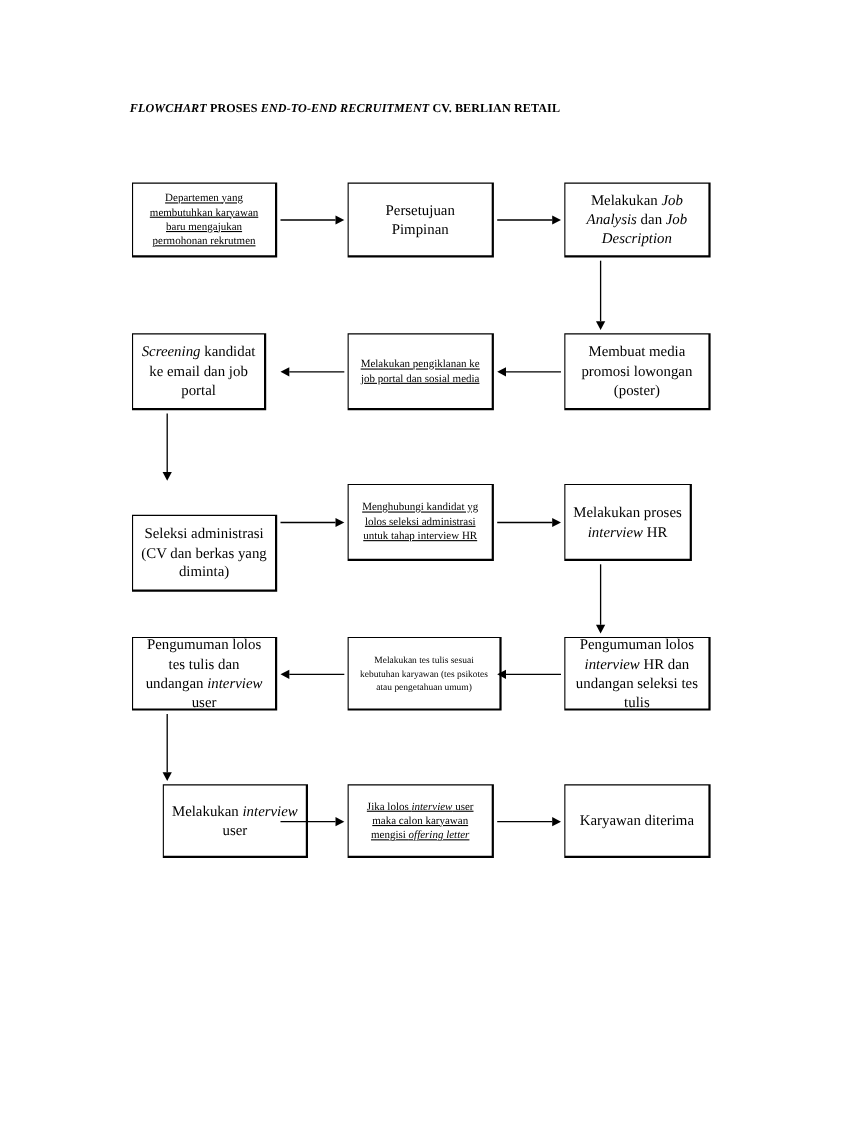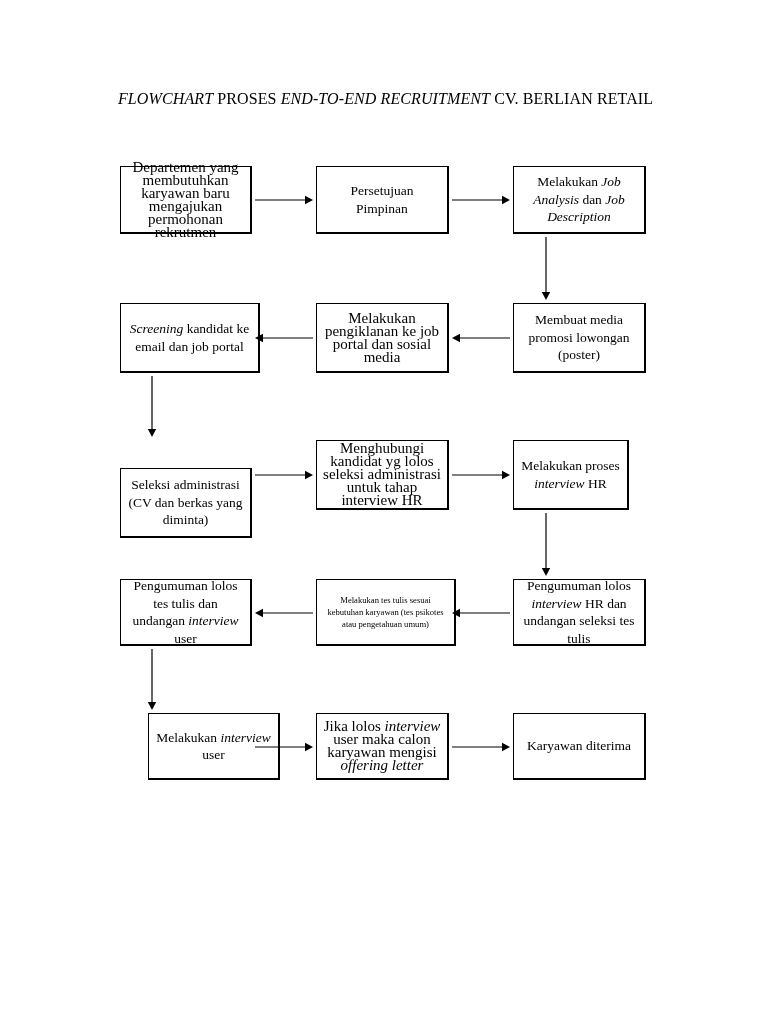--- a/index.html
+++ b/index.html
@@ -21,22 +21,22 @@
     position: absolute;
     inset: 0;
   }
 
   
   .title {
     position: absolute;
     left: 118px;
     top: 90px;
     width: 560px;
-    font-size: 16px;
-    font-weight: normal;
+    font-size: 11px;
+    font-weight: bold;
     letter-spacing: 0.1px;
     white-space: nowrap;
     line-height: 18px;
   }
   .title .it { font-style: italic; }
 
   
   .box {
     position: absolute;
     box-sizing: border-box;
@@ -54,22 +54,23 @@
     width: 100%;
     display: block;
   }
   
   .box.sz-lg .txt {
     font-size: 13.5px;
     line-height: 17.5px;
   }
   
   .box.sz-sm .txt {
-    font-size: 15px;
+    font-size: 10px;
     line-height: 13px;
+    text-decoration: underline;
   }
   
   .box.sz-xs .txt {
     font-size: 8.6px;
     line-height: 12px;
   }
   .box .it { font-style: italic; }
 
   
   .arrow {
@@ -98,21 +99,21 @@
       </div>
       <div class="box sz-lg" style="left: 513px; top: 166px; width: 133px; height: 68px; text-align: center;">
         <span class="txt"><span>Melakukan </span><span class="it">Job Analysis</span><span> dan </span><span class="it">Job Description</span></span>
       </div>
       <div class="box sz-lg" style="left: 513px; top: 303px; width: 133px; height: 70px;">
         <span class="txt"><span>Membuat media promosi lowongan (poster)</span></span>
       </div>
       <div class="box sz-sm" style="left: 316px; top: 303px; width: 133px; height: 70px;">
         <span class="txt"><span>Melakukan pengiklanan ke job portal dan sosial media</span></span>
       </div>
-      <div class="box sz-lg" style="left: 120px; top: 303px; width: 140px; height: 70px;">
+      <div class="box sz-lg" style="left: 120px; top: 303px; width: 122px; height: 70px;">
         <span class="txt"><span class="it">Screening</span><span> kandidat ke email dan job portal</span></span>
       </div>
       <div class="box sz-lg" style="left: 120px; top: 440px; width: 132px; height: 70px; margin-top: 28px;">
         <span class="txt"><span>Seleksi administrasi (CV dan berkas yang diminta)</span></span>
       </div>
       <div class="box sz-sm" style="left: 316px; top: 440px; width: 133px; height: 70px; align-items: center;">
         <span class="txt"><span>Menghubungi kandidat yg lolos seleksi administrasi untuk tahap interview HR</span></span>
       </div>
       <div class="box sz-lg" style="left: 513px; top: 440px; width: 116px; height: 70px;">
         <span class="txt"><span>Melakukan proses </span><span class="it">interview</span><span> HR</span></span>

